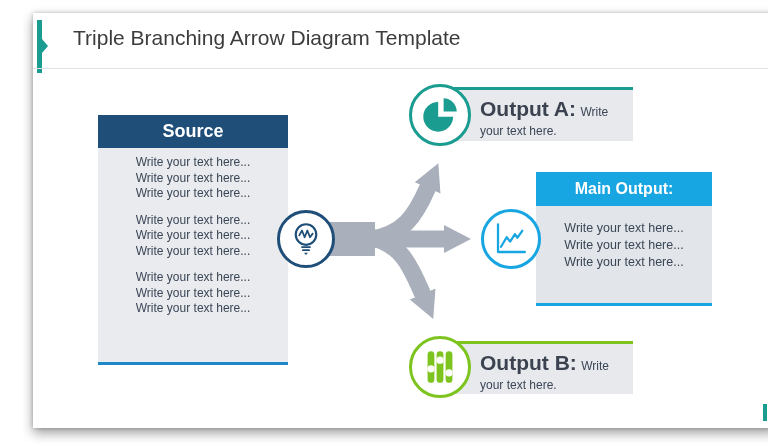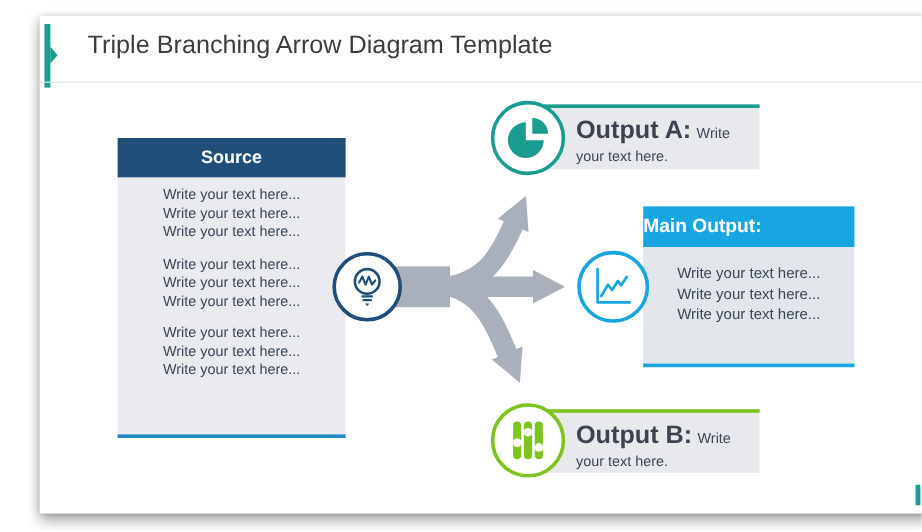--- a/index.html
+++ b/index.html
@@ -15,21 +15,21 @@
 
   
   .title-accent { position:absolute; left:14px; top:20px; width:5px; height:53px; background:#1A9C90; }
   .title-accent-point { position:absolute; left:19px; top:39px; width:0; height:0;
     border-top:7px solid transparent; border-bottom:7px solid transparent; border-left:6px solid #1A9C90; }
   .page-title { position:absolute; left:50px; top:26px; font-size:21px; color:#3C3C3C; white-space:nowrap; }
   .title-rule { position:absolute; left:10px; top:68px; width:743px; height:1px; background:#e3e3e3; }
 
   
   .source-box { position:absolute; left:75px; top:115px; width:190px; height:250px; z-index:2; }
-  .source-header { height:33px; background:#1F4E79; color:#ffffff; font-size:15px; font-weight:600;
+  .source-header { height:33px; background:#1F4E79; color:#ffffff; font-size:18px; font-weight:600;
     text-align:center; line-height:33px; }
   .source-body { height:217px; background:#E9EBEF; border-bottom:3px solid #1E87C8;
     padding-top:7px; text-align:center; color:#3A4656; font-size:12px; }
   .para { margin-bottom:11px; }
   .para .line { line-height:15.5px; }
 
   
   .arrows-svg { position:absolute; left:250px; top:125px; z-index:1; }
 
   
@@ -44,21 +44,21 @@
   .label-box { position:absolute; width:180px; background:#E7E9ED; z-index:2;
     padding:7px 8px 0 27px; color:#3A4656; }
   .label-box .box-title { font-size:21px; font-weight:bold; color:#3B4250; }
   .label-box .box-desc { font-size:12px; }
   .box-a { left:430px; top:87px; height:54px; border-top:3px solid #1A9C90; }
   .box-b { left:430px; top:341px; height:53px; border-top:3px solid #7DC41F; }
 
   
   .main-box { position:absolute; left:513px; top:172px; width:176px; z-index:2; }
   .main-header { height:34px; background:#18A6E2; color:#ffffff; font-size:16px; font-weight:bold;
-    line-height:34px; }
+    text-align:center; line-height:34px; }
   .main-body { height:100px; background:#E2E5E9; border-bottom:3px solid #18A6E2;
     padding-top:14px; text-align:center; color:#3A4656; font-size:12.5px; }
   .main-body .line { line-height:17px; }
 
   .corner-accent { position:absolute; left:740px; top:404px; width:4px; height:17px; background:#1A9C90; }
 </style>
 </head>
 <body>
 
 <div class="stage">

